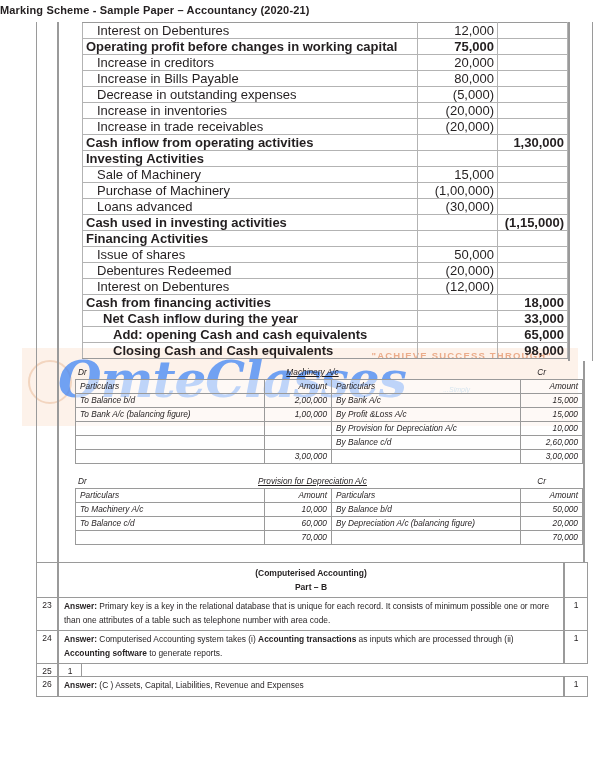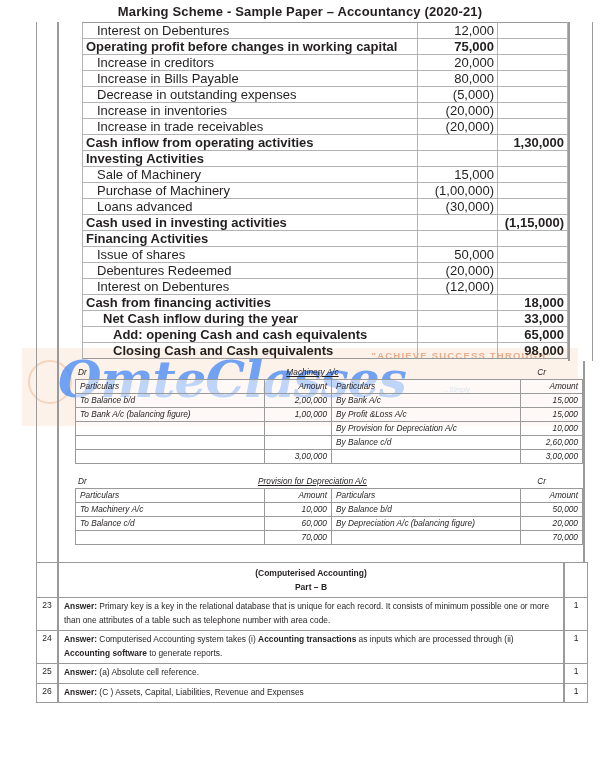--- a/index.html
+++ b/index.html
@@ -16,22 +16,21 @@
     color: #231f20;
     overflow: hidden;
   }
 
   
   .page-title {
     position: absolute;
     top: 4px;
     left: 0;
     width: 600px;
-    text-align: center;
-    font-size: 13px;
+    font-size: 11px;
     font-weight: bold;
     letter-spacing: 0.15px;
   }
 
   
   .watermark {
     position: absolute;
     left: 22px;
     top: 348px;
     width: 556px;
@@ -474,23 +473,20 @@
       </div>
       <div class="grid-row row-bd-top">
         <div class="col-q">24</div>
         <div class="col-body body-sides">
           <div class="ans-cell"><b>Answer:</b><span> Computerised Accounting system takes (i) </span><b>Accounting transactions</b><span> as inputs which are processed through (ii) </span><b>Accounting software</b><span> to generate reports.</span></div>
         </div>
         <div class="col-marks">1</div>
       </div>
       <div class="grid-row row-bd-top">
         <div class="col-q">25</div>
-        <div class="col-body body-sides">
-          <div class="ans-cell"><b>Answer:</b><span> (a) Absolute cell reference.</span></div>
-        </div>
         <div class="col-marks">1</div>
       </div>
       <div class="grid-row row-bd-top row-bd-bottom">
         <div class="col-q">26</div>
         <div class="col-body body-sides">
           <div class="ans-cell"><b>Answer:</b><span> (C ) Assets, Capital, Liabilities, Revenue and Expenses</span></div>
         </div>
         <div class="col-marks">1</div>
       </div>
     </div>

